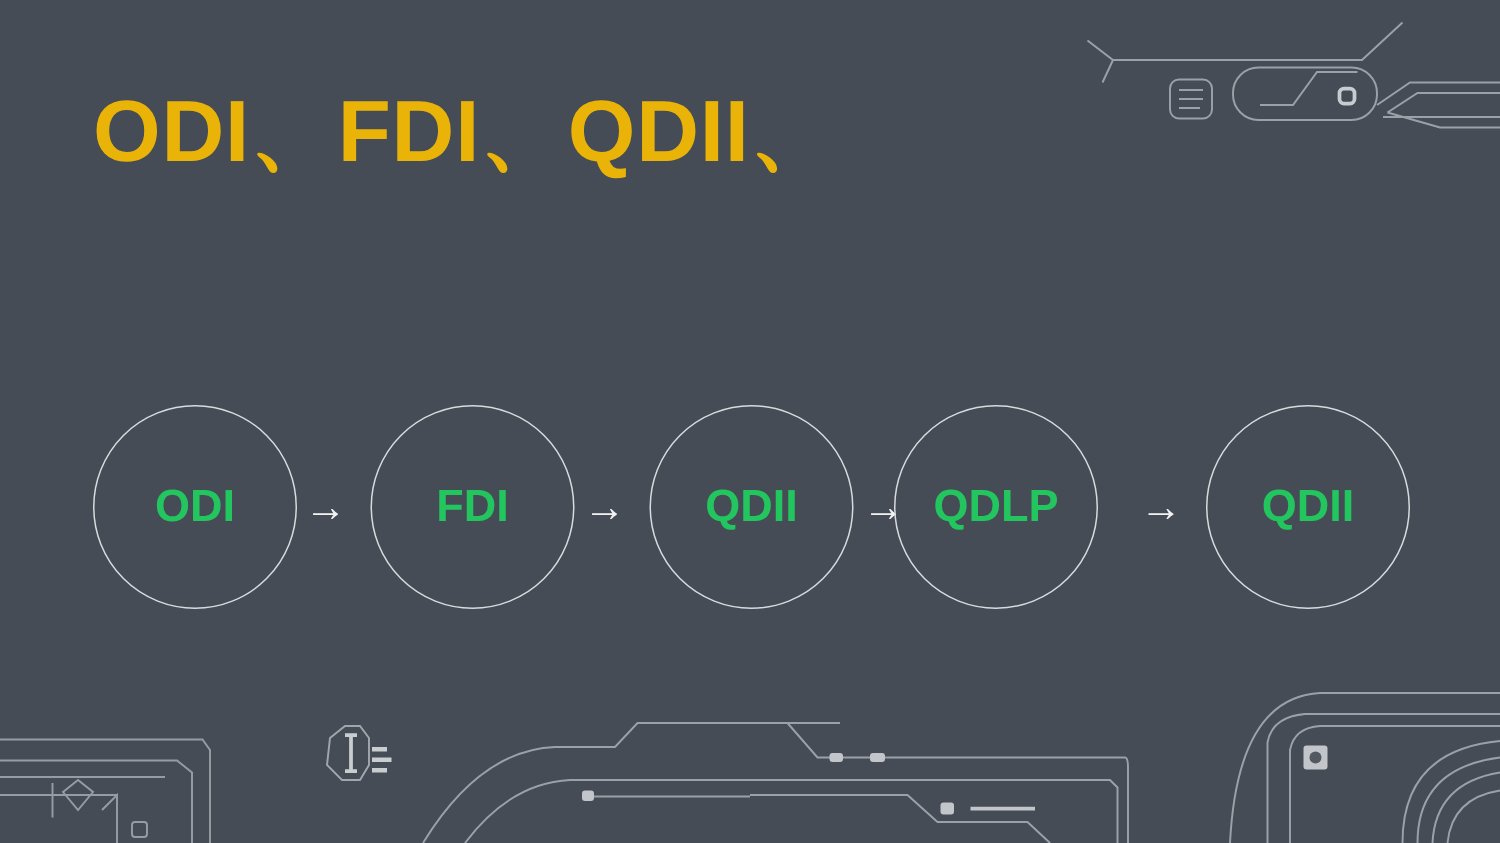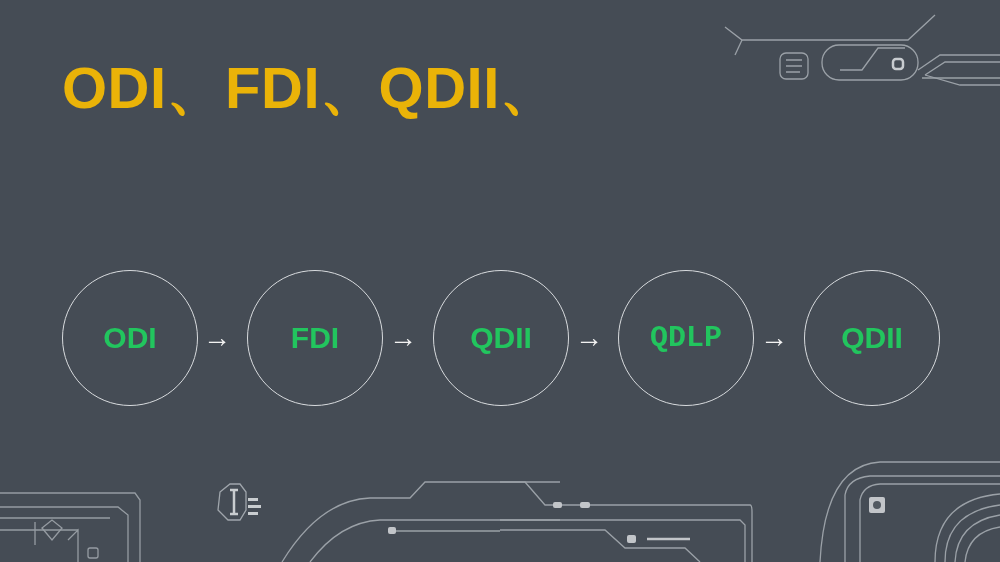--- a/index.html
+++ b/index.html
@@ -103,20 +103,20 @@
   </div>
   <span class="arrow" style="left:143px;">→</span>
   <div class="node" style="left:187px;">
     <span>FDI</span>
   </div>
   <span class="arrow" style="left:329px;">→</span>
   <div class="node" style="left:373px;">
     <span>QDII</span>
   </div>
   <span class="arrow" style="left:515px;">→</span>
-  <div class="node" style="left:558px;font-family:Liberation Mono, monospace;">
+  <div class="node" style="left:536px;">
     <span>QDLP</span>
   </div>
   <span class="arrow" style="left:700px;">→</span>
   <div class="node" style="left:744px;">
     <span>QDII</span>
   </div>
 </div>
 
 </body></html>

